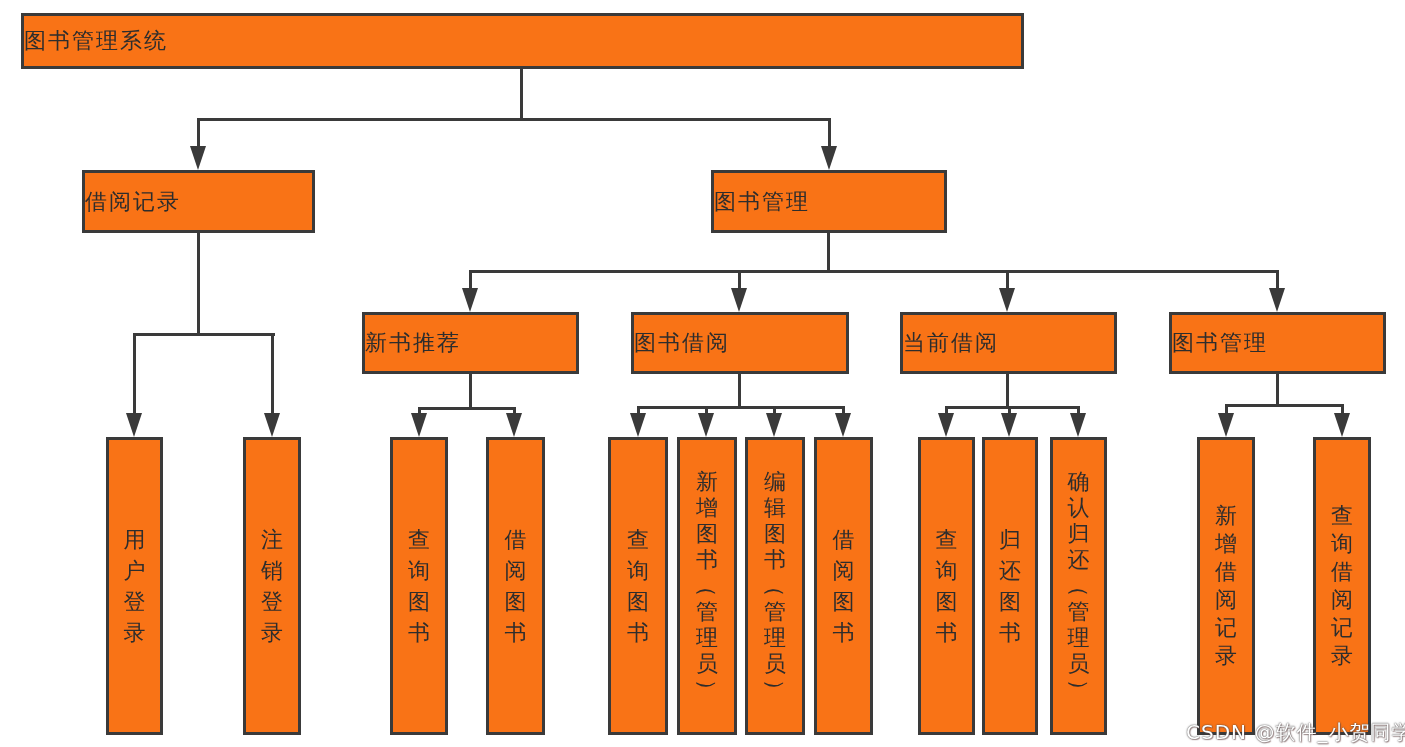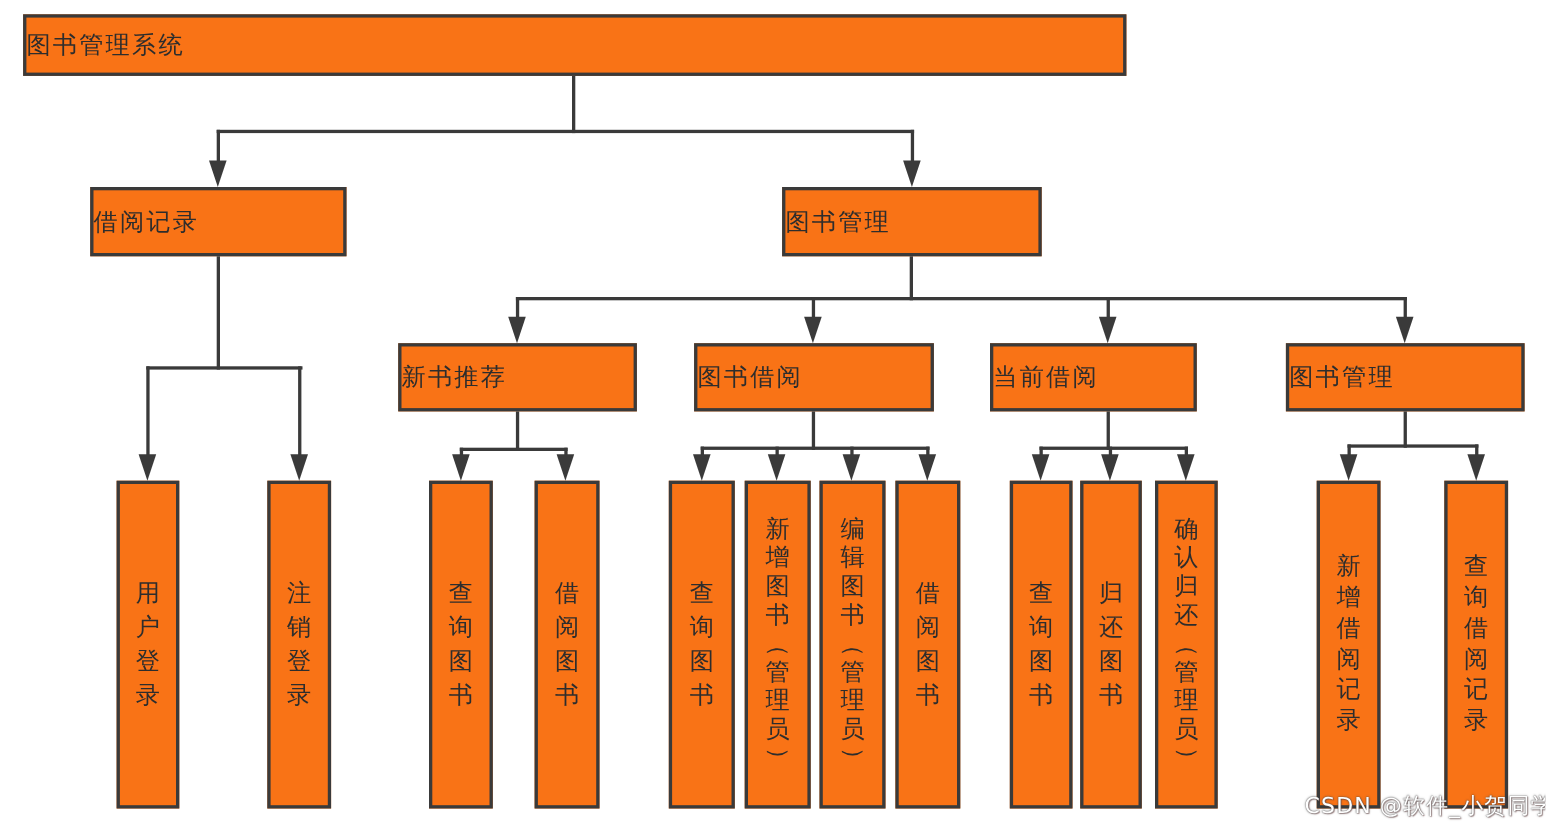--- a/index.html
+++ b/index.html
@@ -70,21 +70,21 @@
   <div class="box" style="left:711px;top:170px;width:236px;height:63px">
     <span class="hlabel">图书管理</span>
   </div>
 
   <div class="box" style="left:362px;top:312px;width:217px;height:62px">
     <span class="hlabel">新书推荐</span>
   </div>
   <div class="box" style="left:631px;top:312px;width:218px;height:62px">
     <span class="hlabel">图书借阅</span>
   </div>
-  <div class="box" style="left:900px;top:312px;width:188px;height:62px">
+  <div class="box" style="left:900px;top:312px;width:217px;height:62px">
     <span class="hlabel">当前借阅</span>
   </div>
   <div class="box" style="left:1169px;top:312px;width:217px;height:62px">
     <span class="hlabel">图书管理</span>
   </div>
 
   <div class="box vbox" style="left:106px;width:57px">
     <div class="vlabel">
         <span>用</span>
         <span>户</span>

